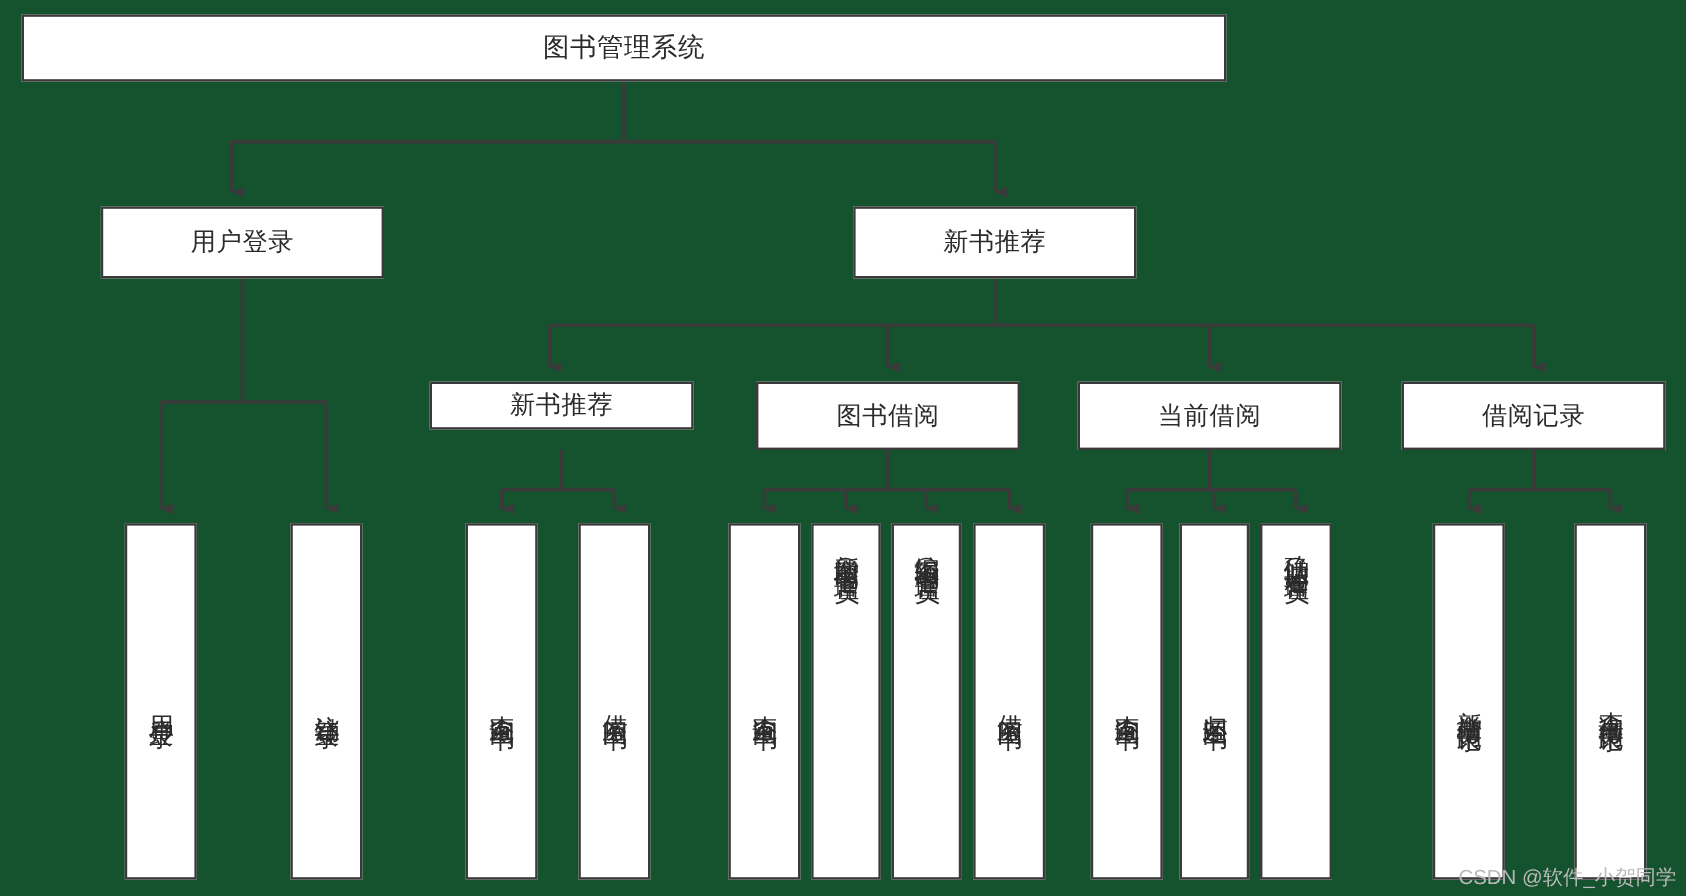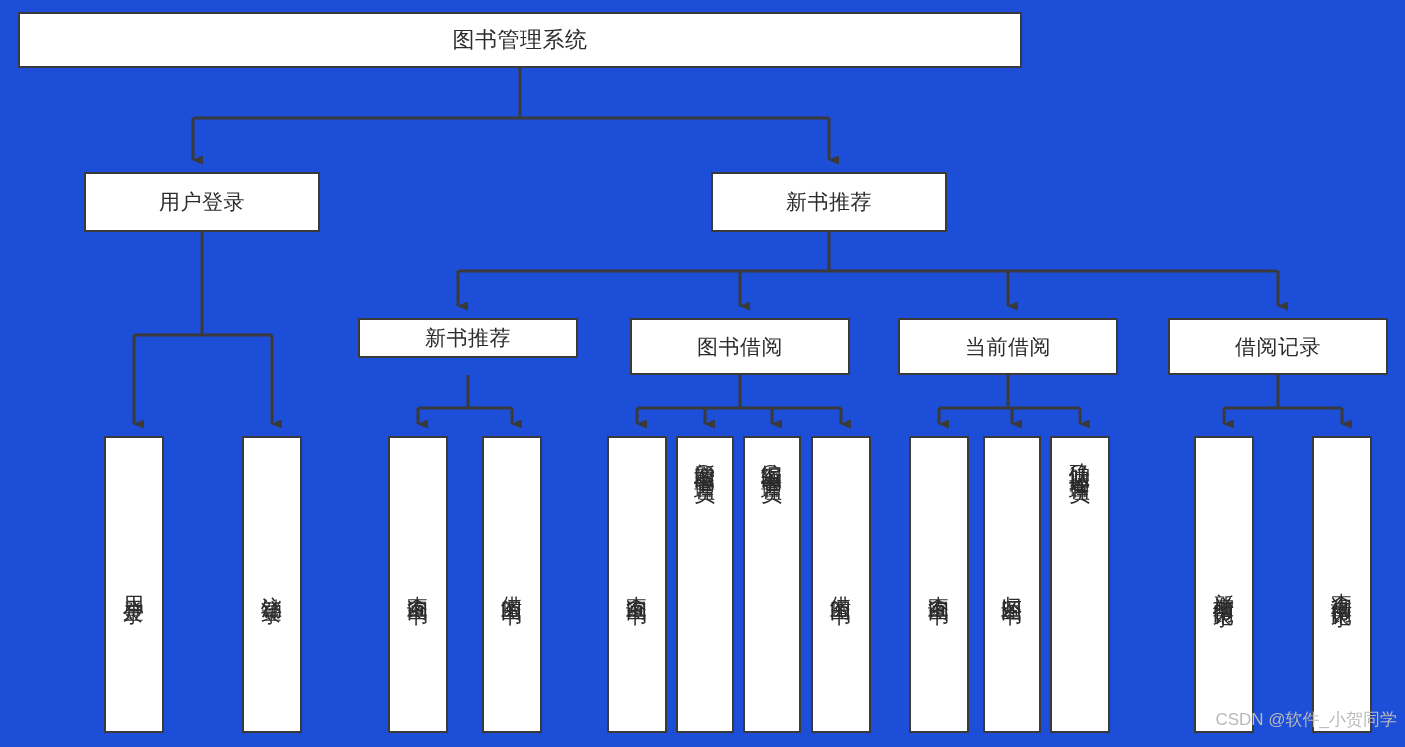--- a/index.html
+++ b/index.html
@@ -8,21 +8,21 @@
     padding: 0;
     background: #ffffff;
   }
   body {
     font-family: "Liberation Sans", "DejaVu Sans", sans-serif;
   }
   #canvas {
     position: relative;
     width: 1405px;
     height: 747px;
-    background: #1d4ed8;
+    background: #14532d;
     overflow: hidden;
   }
   
   #connectors {
     position: absolute;
     left: 0;
     top: 0;
     width: 1405px;
     height: 747px;
   }
@@ -65,21 +65,21 @@
     white-space: nowrap;
   }
   .node.leaf.centered {
     align-items: center;
     padding-top: 0;
   }
   
   #watermark {
     position: absolute;
     right: 8px;
-    bottom: 16px;
+    bottom: 4px;
     font-size: 17px;
     color: #b9b9b9;
     z-index: 6;
     white-space: nowrap;
     font-family: "Liberation Sans", "DejaVu Sans", sans-serif;
   }
 </style>
 </head>
 <body>
 
@@ -144,21 +144,21 @@
   </div>
 
   <div class="node horizontal" style="left:711px; top:172px; width:236px; height:60px;">
     <span class="node-label">新书推荐</span>
   </div>
 
   <div class="node horizontal" style="left:358px; top:318px; width:220px; height:40px;">
     <span class="node-label">新书推荐</span>
   </div>
 
-  <div class="node horizontal" style="left:630px; top:318px; width:220px; height:57px;">
+  <div class="node horizontal" style="left:630px; top:318px; width:220px; height:57px;font-family:Liberation Serif, serif;">
     <span class="node-label">图书借阅</span>
   </div>
 
   <div class="node horizontal" style="left:1168px; top:318px; width:220px; height:57px;">
     <span class="node-label">借阅记录</span>
   </div>
 
   <div class="node horizontal" style="left:898px; top:318px; width:220px; height:57px;">
     <span class="node-label">当前借阅</span>
   </div>

